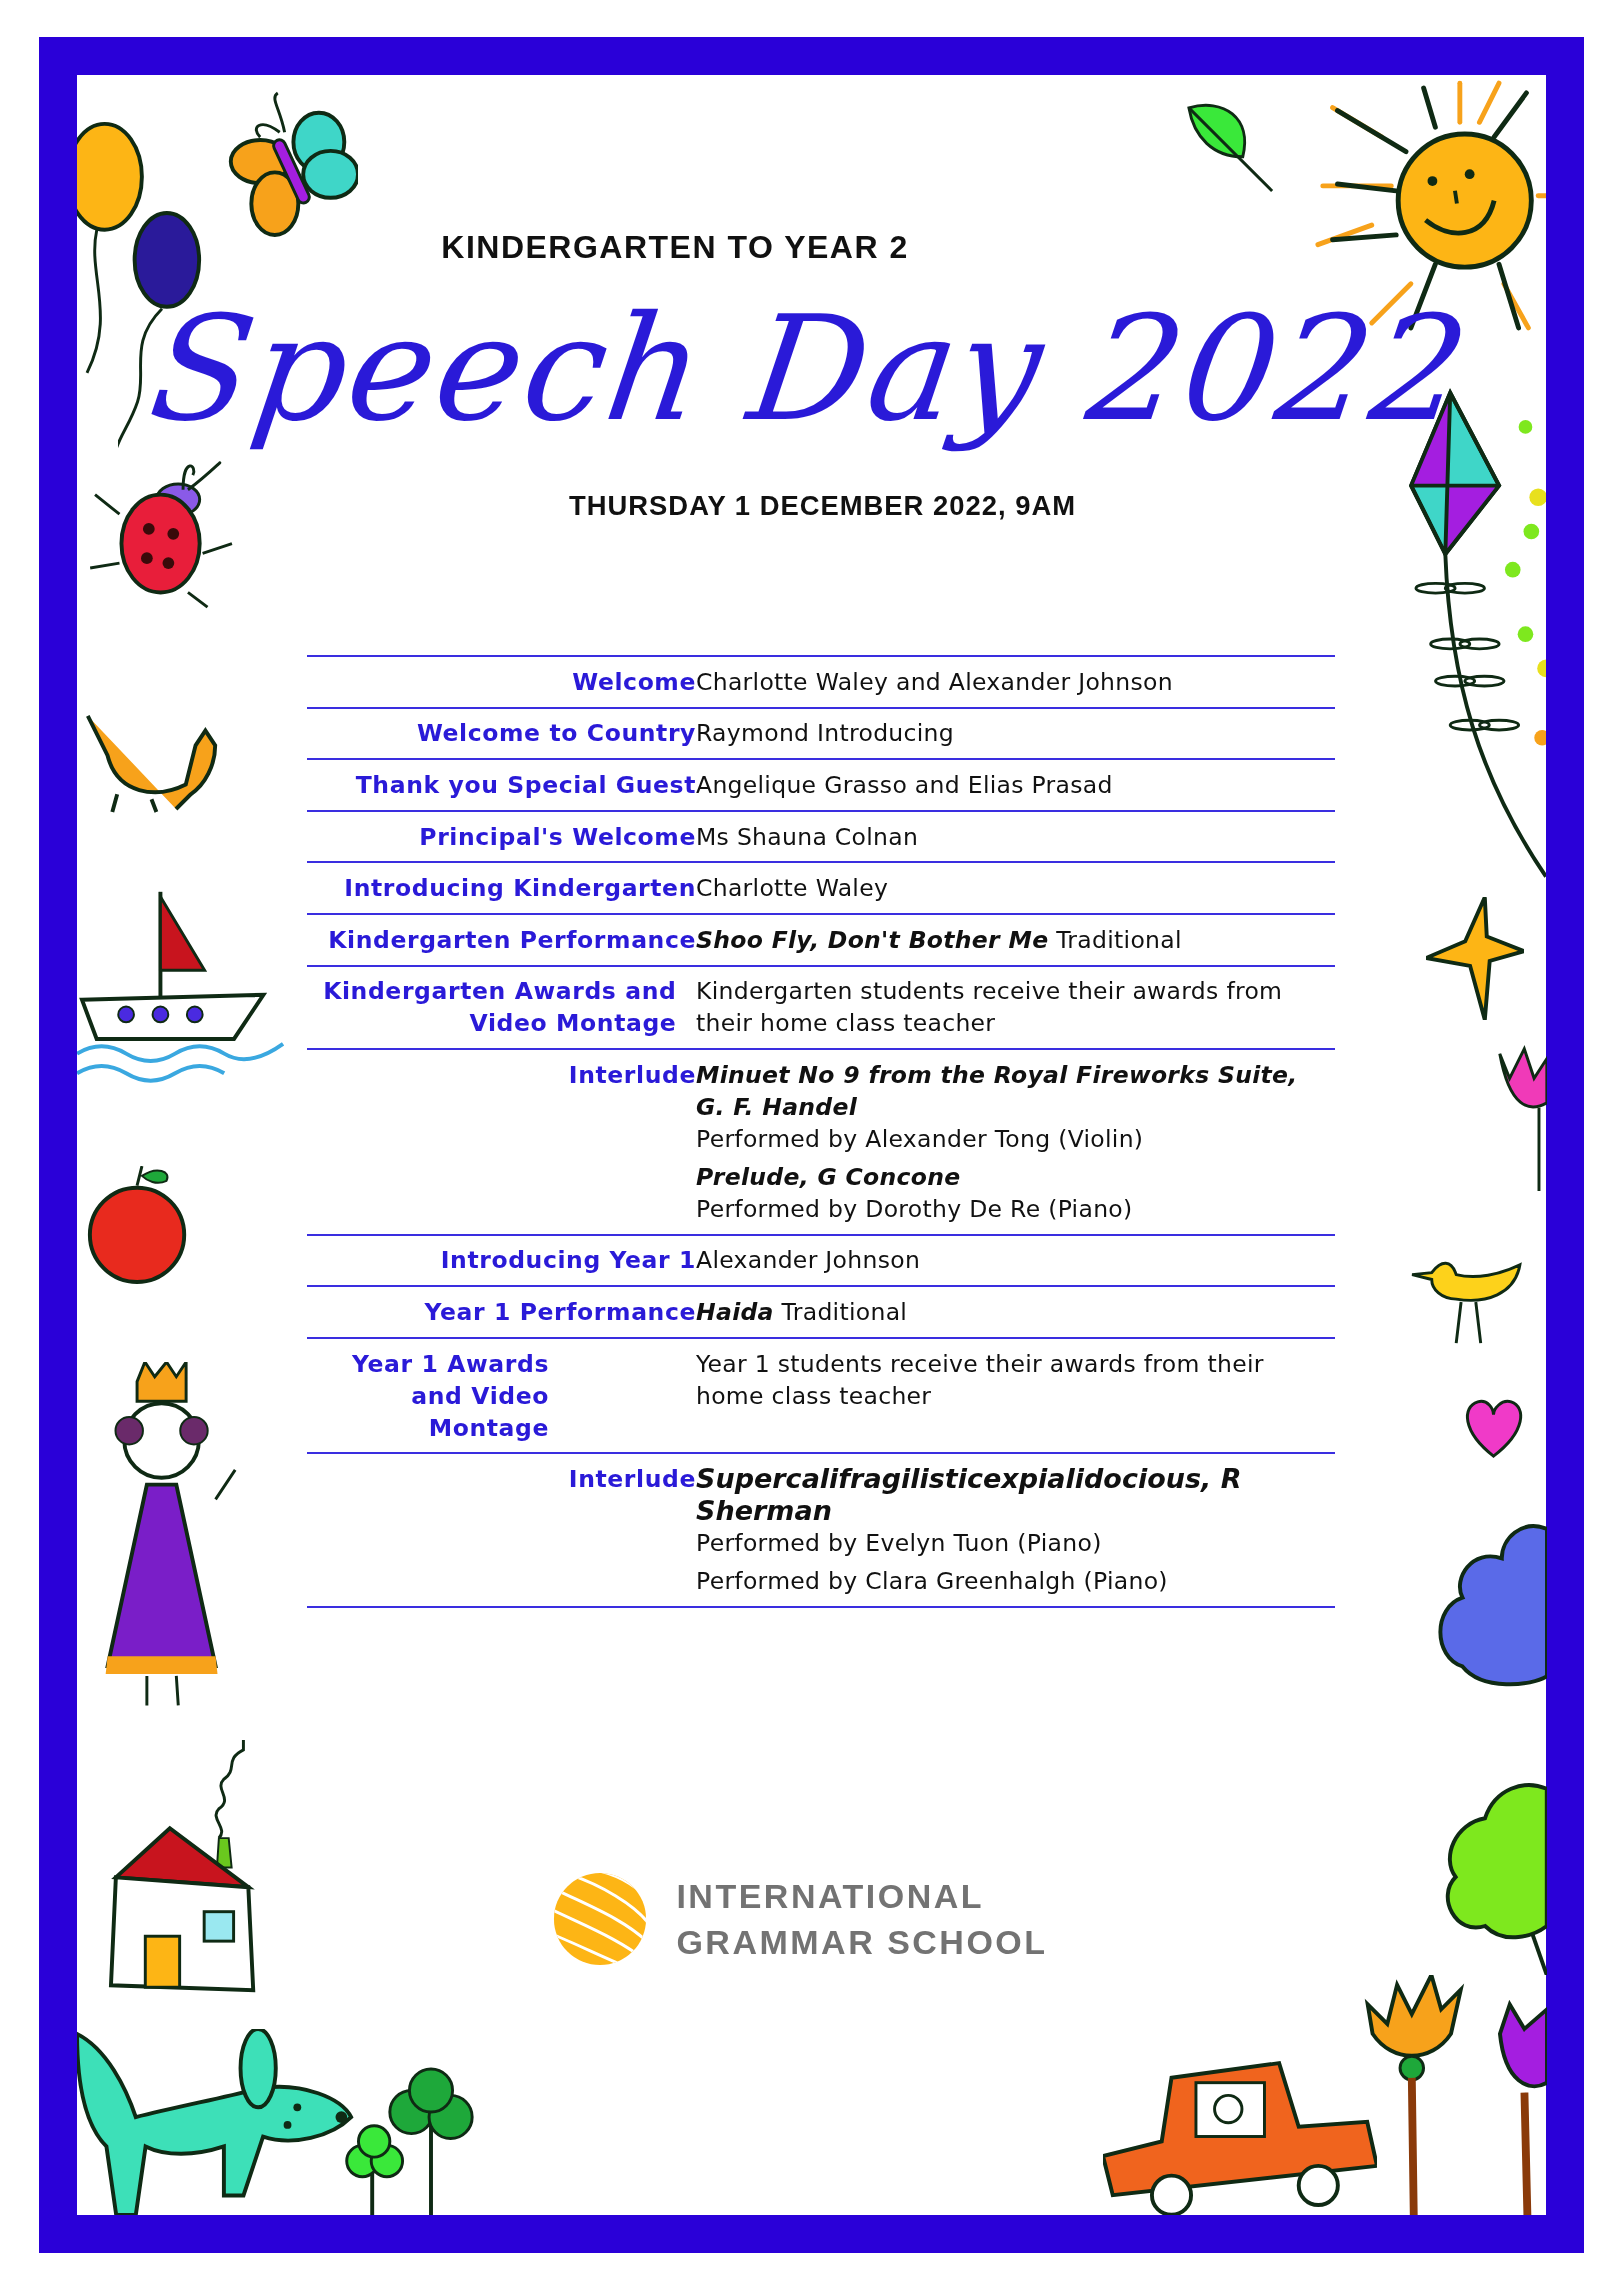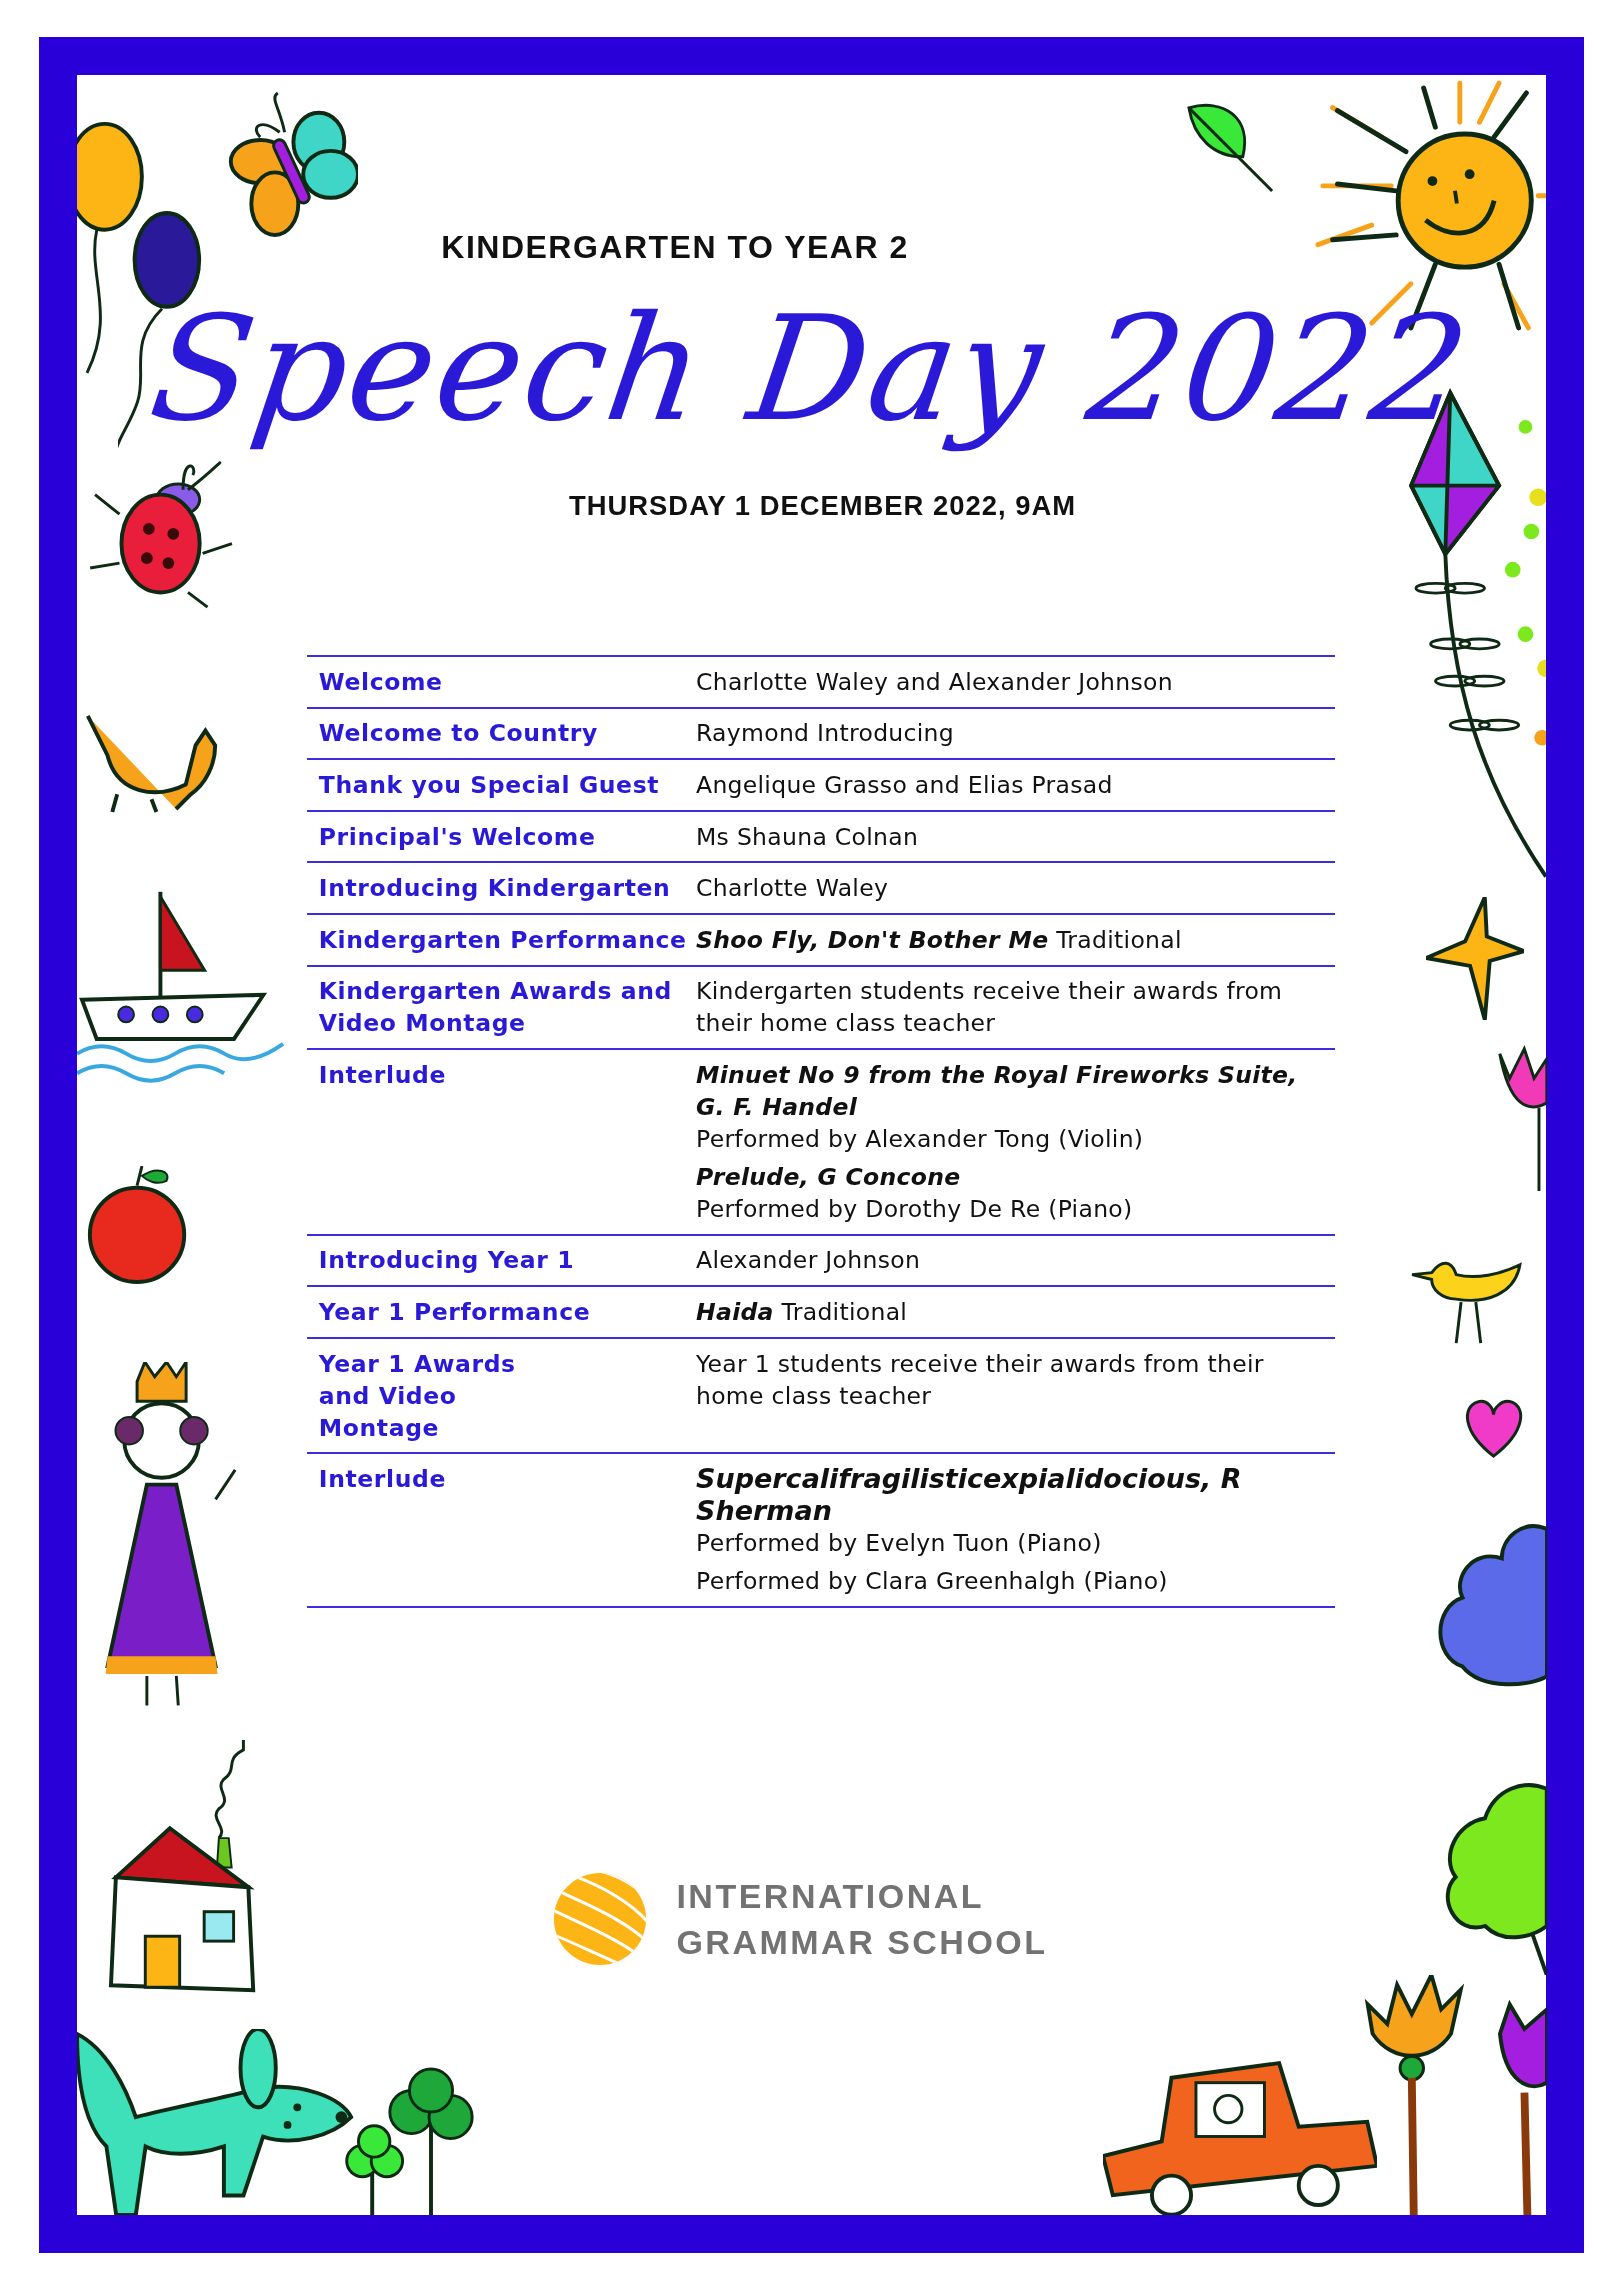--- a/index.html
+++ b/index.html
@@ -3,21 +3,21 @@
 <meta charset="utf-8">
 <style>
   html,body{margin:0;padding:0;background:#fff;}
   body{width:1621px;height:2293px;position:relative;overflow:hidden;font-family:"DejaVu Sans","Liberation Sans",sans-serif;color:#1a1a1a;}
   .frame{position:absolute;left:39px;top:37px;width:1469px;height:2140px;border:38px solid #2a00d8;background:#fff;}
   .eyebrow{position:absolute;left:0;width:1350px;text-align:center;top:229px;font-family:"Liberation Sans",sans-serif;font-weight:700;font-size:32px;letter-spacing:1.5px;color:#111;}
   .title{position:absolute;left:0;width:1621px;text-align:center;top:276px;font-family:"DejaVu Serif",serif;font-style:italic;font-size:145px;line-height:186px;color:#2a1ad8;letter-spacing:2px;transform:skewX(-8deg);}
   .date{position:absolute;left:0;width:1621px;text-align:center;top:490px;font-family:"Liberation Sans",sans-serif;font-weight:700;font-size:27.4px;letter-spacing:1px;color:#111;margin-left:12px;}
   .program{position:absolute;left:307px;top:655px;width:1028px;border-top:2.9px solid #3a2ee0;}
   .row{display:flex;border-bottom:2.9px solid #3a2ee0;padding:8.8px 0 8.8px 0;}
-  .label{width:389px;padding-left:11.8px;color:#2a1ad8;font-family:"DejaVu Sans",sans-serif;font-weight:700;font-size:23.5px;line-height:32px;letter-spacing:0.6px;box-sizing:border-box;}
+  .label{width:389px;padding-left:11.8px;color:#2a1ad8;font-family:"DejaVu Sans",sans-serif;font-weight:700;font-size:23.5px;line-height:32px;letter-spacing:0.6px;box-sizing:border-box;text-align:right;}
   .value{flex:1;font-family:"DejaVu Sans",sans-serif;font-size:23.5px;line-height:32px;color:#111;letter-spacing:0.3px;}
   .value .it{font-style:italic;font-weight:700;}
   .piece{margin-bottom:5.9px;}
   .piece:last-child{margin-bottom:0;}
   .logo{position:absolute;left:551px;top:1870px;display:flex;align-items:center;}
   .logo-text{margin-left:27.4px;font-family:"Liberation Sans",sans-serif;font-weight:700;font-size:34px;line-height:46px;letter-spacing:2.5px;color:#737373;}
   .doodle{position:absolute;}
 </style>
 </head>
 <body>

